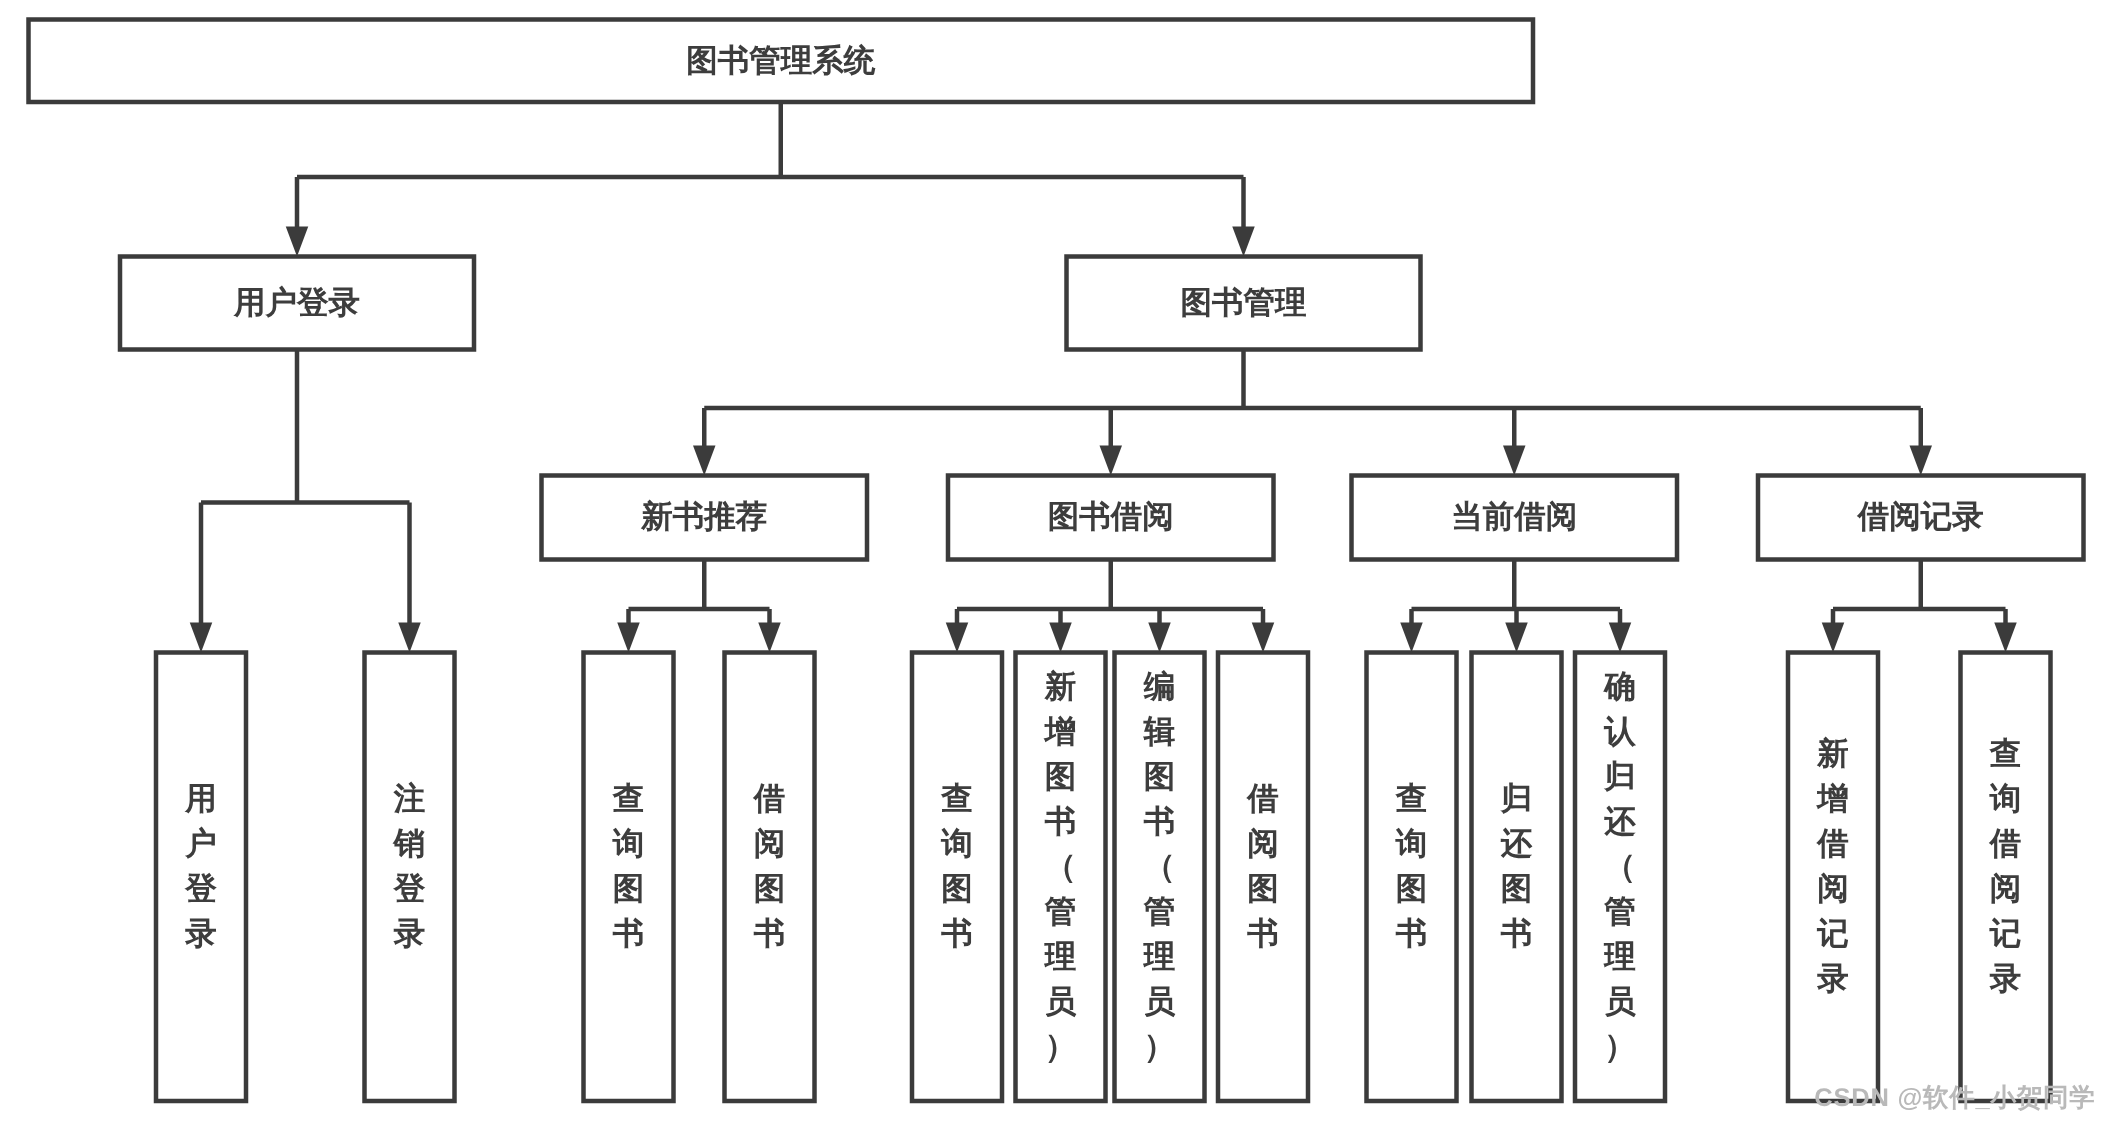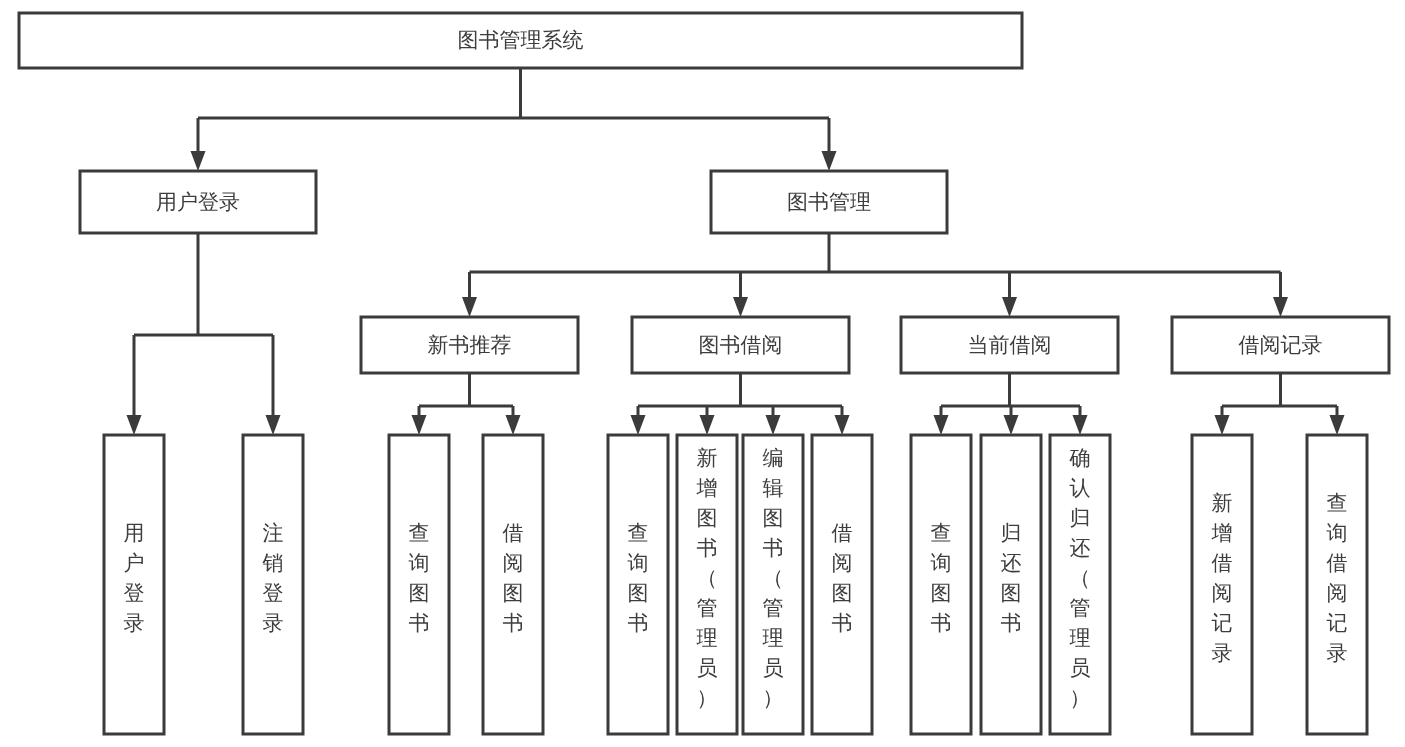--- a/index.html
+++ b/index.html
@@ -12,20 +12,21 @@
     width: 1405px;
     height: 747px;
     font-family: "Liberation Sans", "DejaVu Sans", sans-serif;
     overflow: hidden;
     position: relative;
   }
   #diagram-root {
     position: relative;
     width: 1405px;
     height: 747px;
+    font-weight: bold;
   }
   svg.flow {
     position: absolute;
     left: 0;
     top: 0;
     width: 1405px;
     height: 747px;
     display: block;
   }
   .node-rect {
@@ -218,13 +219,14 @@
         <g>
           <rect class="node-rect" x="1192" y="435" width="60" height="299"></rect>
           <text class="node-label-vertical" x="1222" y="509.5"><tspan x="1222" dy="0">新</tspan><tspan x="1222" dy="30">增</tspan><tspan x="1222" dy="30">借</tspan><tspan x="1222" dy="30">阅</tspan><tspan x="1222" dy="30">记</tspan><tspan x="1222" dy="30">录</tspan></text>
         </g>
         <g>
           <rect class="node-rect" x="1307" y="435" width="60" height="299"></rect>
           <text class="node-label-vertical" x="1337" y="509.5"><tspan x="1337" dy="0">查</tspan><tspan x="1337" dy="30">询</tspan><tspan x="1337" dy="30">借</tspan><tspan x="1337" dy="30">阅</tspan><tspan x="1337" dy="30">记</tspan><tspan x="1337" dy="30">录</tspan></text>
         </g>
       </g>
     </svg>
+  <div class="watermark">CSDN @软件_小贺同学</div>
 </div>
 
 </body></html>

